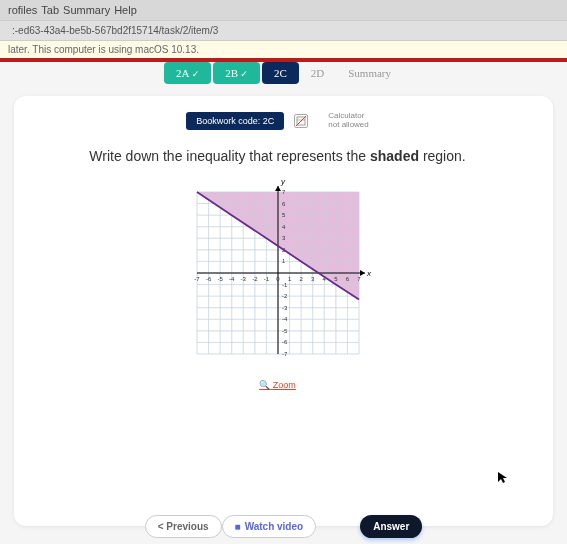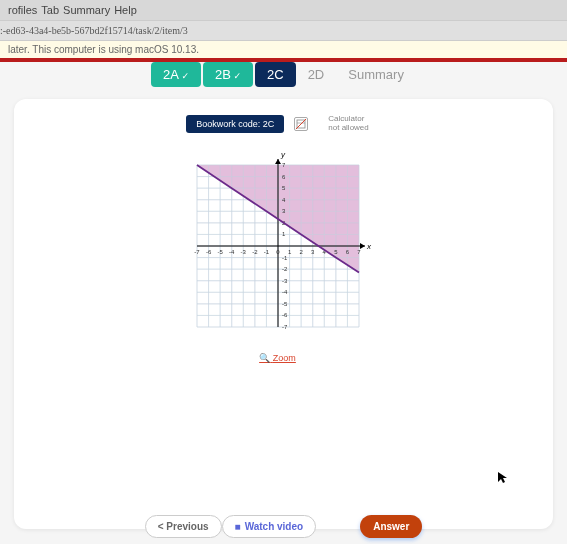--- a/index.html
+++ b/index.html
@@ -1,47 +1,47 @@
 <!DOCTYPE html>
 <html><head>
 <meta charset="utf-8">
 <style>
 * { margin:0; padding:0; box-sizing:border-box; font-family:-apple-system,BlinkMacSystemFont,"Segoe UI",Arial,sans-serif; }
 body { width:567px; height:544px; background:#e8e8e8; overflow:hidden; }
 
 .menubar { background:#d8d8d8; padding:4px 8px; font-size:11px; color:#444; display:flex; gap:4px; }
-.urlbar { background:#e0e0e0; padding:4px 0; font-size:10px; color:#555; border-top:1px solid #ccc; border-bottom:1px solid #ccc;font-family:Liberation Serif, serif; }
+.urlbar { background:#e0e0e0; padding:4px 12px; font-size:10px; color:#555; border-top:1px solid #ccc; border-bottom:1px solid #ccc; }
 .warning { background:#fffbe6; padding:3px 8px; font-size:10px; color:#666; border-bottom:4px solid #b91c1c; }
 
 .app { background:#f5f5f5; height:calc(100% - 60px); position:relative; }
 .content-card { background:#fff; border-radius:12px; margin:8px 14px 0 14px; padding:16px 12px 0 0; height:430px; position:relative; box-shadow:0 1px 4px rgba(0,0,0,0.08); }
 
 .tabs { display:flex; justify-content:center; gap:0; margin-bottom:12px; }
-.tab { padding:5px 12px; font-size:13px; color:#999; cursor:pointer; border-radius:4px; }
+.tab { padding:5px 12px; font-size:11px; color:#999; cursor:pointer; border-radius:4px;font-family:Liberation Serif, serif; }
 .tab.done { background:#1fb89a; color:#fff; margin-right:2px; }
 .tab.active { background:#0b2a5b; color:#fff; }
 .tab.check::after { content:" ✓"; font-size:9px; }
 
 .meta-row { display:flex; justify-content:center; align-items:center; gap:10px; margin-bottom:18px; }
 .bookwork { background:#0b2a5b; color:#fff; font-size:9px; padding:4px 10px; border-radius:3px; }
 .calc { display:flex; align-items:center; gap:20px; font-size:8px; color:#888; line-height:1.1; }
 .calc-icon { width:14px; height:14px; border:1px solid #aaa; border-radius:2px; display:flex; align-items:center; justify-content:center; }
 
 .question { text-align:center; font-size:14px; color:#333; margin:0 30px 14px 30px; }
 .question b { font-weight:700; }
 
 .graph-wrap { display:flex; justify-content:center; }
 .graph { position:relative; }
 .zoom { text-align:center; font-size:9px; color:#d9452e; margin-top:8px; cursor:pointer;text-decoration:underline; }
 
 .footer { position:absolute; left:14px; right:14px; bottom:8px; display:flex; justify-content:center; align-items:center;font-weight:bold; }
 .btn { font-size:10px; padding:5px 12px; border-radius:14px; cursor:pointer; border:1px solid transparent; }
 .btn-prev { background:#fff; border-color:#ccc; color:#666; }
 .btn-video { background:#fff; border-color:#ccc; color:#5a67d8; display:flex; align-items:center; gap:4px; }
-.btn-answer { background:#c2410c; color:#fff; box-shadow:0 2px 4px rgba(59,130,246,0.4);margin-left:44px; }
+.btn-answer { background:#0f172a; color:#fff; box-shadow:0 2px 4px rgba(59,130,246,0.4);margin-left:44px; }
 
 .cursor { position:absolute; width:12px; height:12px; }
 </style>
 </head>
 <body>
 
 <div class="menubar">
   <span>rofiles</span>
   <span>Tab</span>
   <span>Summary</span>
@@ -71,20 +71,23 @@
               <line x1="0" y1="10" x2="10" y2="0" stroke="#d9452e" stroke-width="1"></line>
             </svg>
         </div>
         <div>
           <div>Calculator</div>
           <div>not allowed</div>
         </div>
       </div>
     </div>
 
+    <div class="question">
+      <span>Write down the inequality that represents the </span><b>shaded</b><span> region.</span>
+    </div>
 
     <div class="graph-wrap">
       <div class="graph">
         <svg id="plot" width="190" height="190" viewBox="0 0 190 190">
             <g>
               <line x1="14" y1="176" x2="14" y2="14" stroke="#c8d4e0" stroke-width="0.5"></line>
               <line x1="25.57142857142857" y1="176" x2="25.57142857142857" y2="14" stroke="#c8d4e0" stroke-width="0.5"></line>
               <line x1="37.14285714285714" y1="176" x2="37.14285714285714" y2="14" stroke="#c8d4e0" stroke-width="0.5"></line>
               <line x1="48.714285714285715" y1="176" x2="48.714285714285715" y2="14" stroke="#c8d4e0" stroke-width="0.5"></line>
               <line x1="60.285714285714285" y1="176" x2="60.285714285714285" y2="14" stroke="#c8d4e0" stroke-width="0.5"></line>

